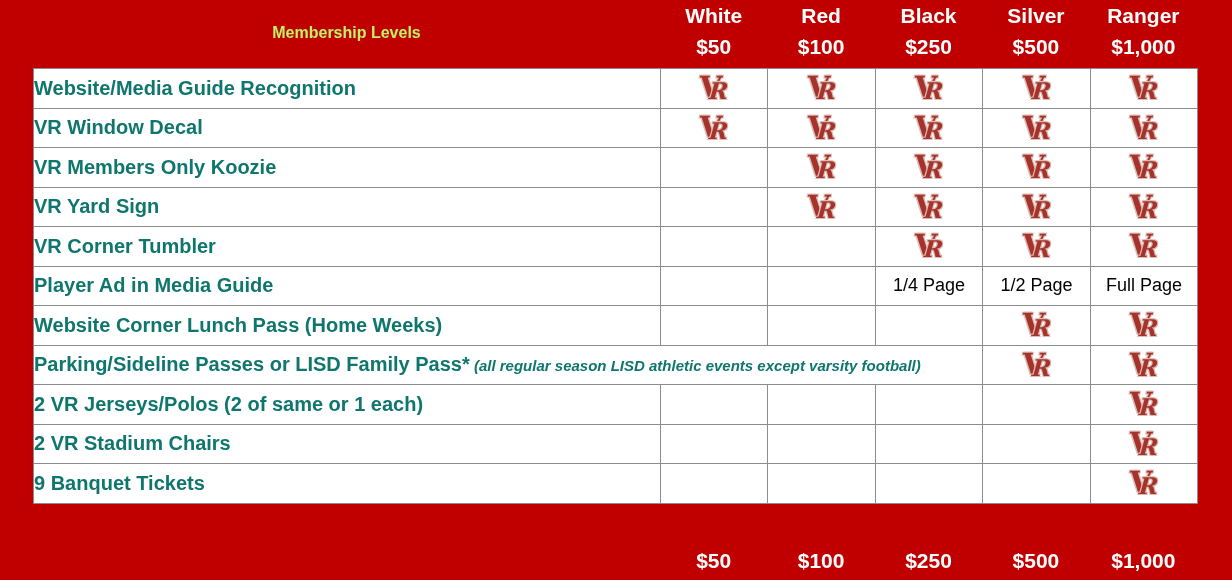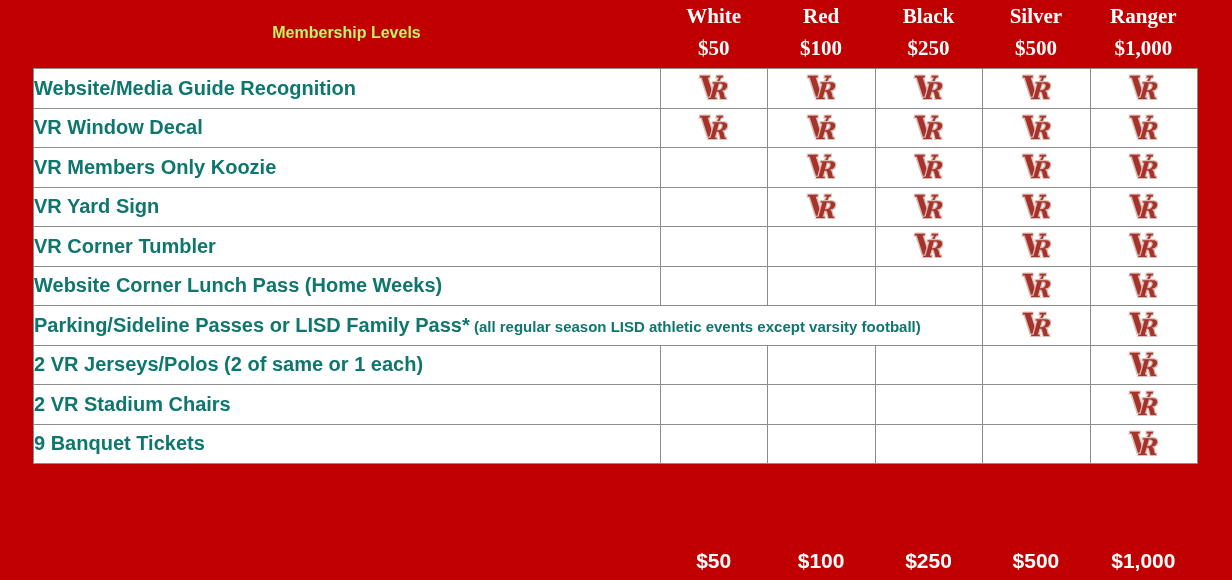--- a/index.html
+++ b/index.html
@@ -15,39 +15,39 @@
     position:absolute;left:33px;top:0;width:627px;height:66px;
     display:flex;align-items:center;justify-content:center;
     color:#bef264;font-weight:bold;font-size:16px;
   }
   .colheads{
     position:absolute;left:660px;top:0;width:537px;height:68px;
     display:flex;
   }
   .colhead{
     flex:1;display:flex;flex-direction:column;align-items:center;
-    color:#fff;font-weight:bold;font-size:21px;font-family:Liberation Serif, serif;
+    color:#fff;font-weight:bold;font-size:21px;
   }
   .colhead .name{margin-top:4px;}
   .colhead .price{margin-top:7px;}
   
   table.grid{
     position:absolute;left:33px;top:68px;width:1164px;
     border-collapse:collapse;table-layout:fixed;background:#fff;
   }
   table.grid td{
     border:1px solid #8C8C8C;
     height:38.5px;padding:0;vertical-align:middle;
     overflow:visible;
   }
   td.label{
     padding-left:8px;font-weight:bold;font-size:20px;color:#0f766e;
     white-space:nowrap;text-align:left;
   }
-  td.label .note{font-size:15px;}
+  td.label .note{font-size:15px;font-style:italic;}
   td.val{text-align:center;font-size:18px;font-weight:400;color:#000;white-space:nowrap;}
   td.spanned{border-right:none;}
   td.after-span{border-left:none;}
   
   .vr{
     display:inline-block;line-height:0.95;
     font-family:"DejaVu Serif",serif;font-weight:bold;color:#A5332C;
     transform:skewX(-5deg);
     text-shadow:1px 1px 0 #DCBCB4,-1px 1px 0 #DCBCB4,1px -1px 0 #DCBCB4,-1px -1px 0 #DCBCB4;
   }
@@ -136,20 +136,28 @@
         </tr>
         <tr>
           <td class="label"><span>VR Corner Tumbler</span></td>
           <td class="val"></td>
           <td class="val"></td>
           <td class="val"><span class="vr"><span class="vl">V</span><span class="rl">R</span></span></td>
           <td class="val"><span class="vr"><span class="vl">V</span><span class="rl">R</span></span></td>
           <td class="val"><span class="vr"><span class="vl">V</span><span class="rl">R</span></span></td>
         </tr>
         <tr>
+          <td class="label"><span>Player Ad in Media Guide</span></td>
+          <td class="val"></td>
+          <td class="val"></td>
+          <td class="val">1/4 Page</td>
+          <td class="val">1/2 Page</td>
+          <td class="val">Full Page</td>
+        </tr>
+        <tr>
           <td class="label"><span>Website Corner Lunch Pass (Home Weeks)</span></td>
           <td class="val"></td>
           <td class="val"></td>
           <td class="val"></td>
           <td class="val"><span class="vr"><span class="vl">V</span><span class="rl">R</span></span></td>
           <td class="val"><span class="vr"><span class="vl">V</span><span class="rl">R</span></span></td>
         </tr>
         <tr>
           <td class="label spanned" colspan="4"><span>Parking/Sideline Passes or LISD Family Pass*</span><span class="note"> (all regular season LISD athletic events except varsity football)</span></td>
           <td class="val after-span"><span class="vr"><span class="vl">V</span><span class="rl">R</span></span></td>

